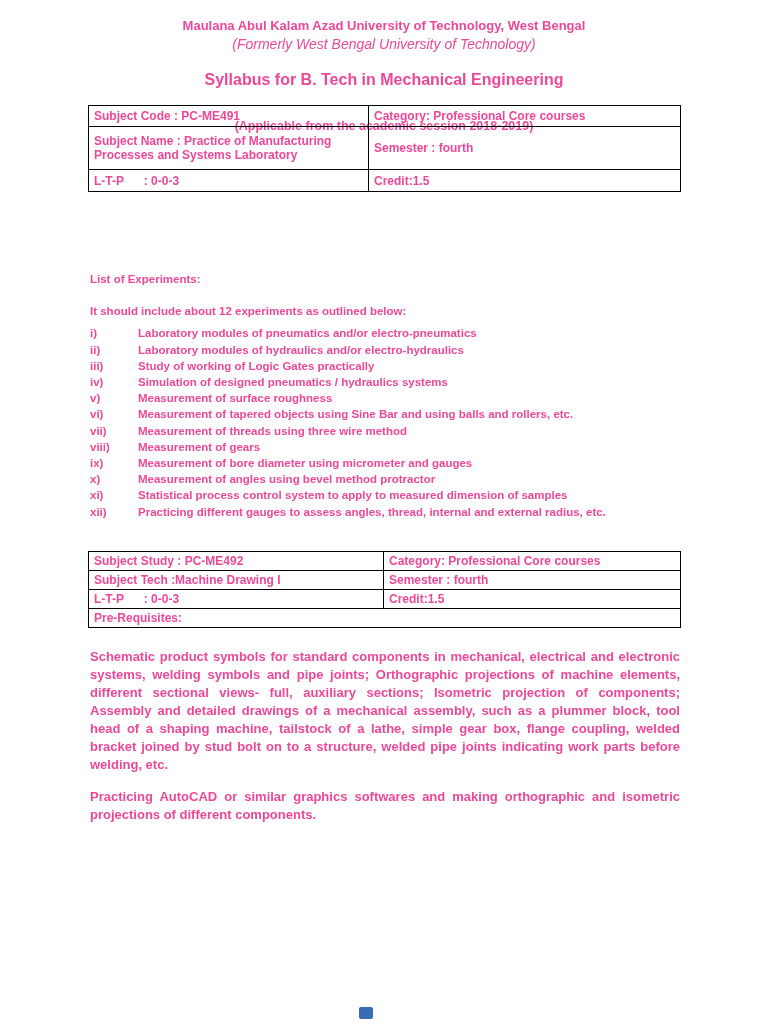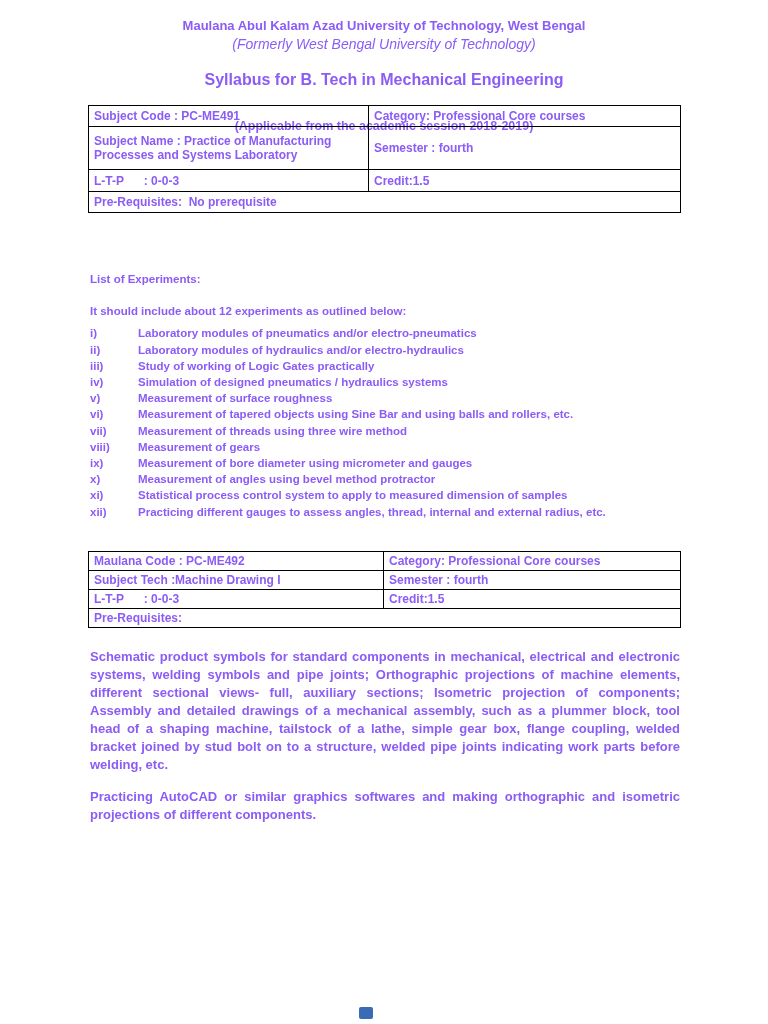--- a/index.html
+++ b/index.html
@@ -1,19 +1,19 @@
 <!DOCTYPE html>
 <html><head>
 <meta charset="utf-8">
 <style>
   * { margin:0; padding:0; box-sizing:border-box; }
   html, body { background:#ffffff; }
   .page {
     position:relative; width:768px; height:1024px; margin:0 auto;
-    background:#ffffff; color:#8b5cf6;
+    background:#ffffff; color:#ec4899;
     font-family:"Liberation Sans", sans-serif;
     overflow:hidden;
   }
   .header { position:absolute; top:18px; left:0; width:100%; text-align:center; }
   .h1 { font-size:13px; font-weight:bold; margin-bottom:3px; }
   .h2 { font-size:14px; font-style:italic; margin-bottom:19px; }
   .h3 { font-size:16px; font-weight:bold; margin-bottom:3px; }
   .h4 { font-size:12.5px; font-weight:bold;margin-top:30px; }
 
   table.course {
@@ -78,23 +78,20 @@
       <td>Category: Professional Core courses</td>
     </tr>
     <tr>
       <td>Subject Name : Practice of Manufacturing Processes and Systems Laboratory</td>
       <td>Semester : fourth</td>
     </tr>
     <tr>
       <td>L-T-P      : 0-0-3</td>
       <td>Credit:1.5</td>
     </tr>
-    <tr>
-      <td colspan="2">Pre-Requisites:  No prerequisite</td>
-    </tr>
   </tbody>
     </table>
 
   <div class="experiments">
     <div class="exp-title">List of Experiments:</div>
     <div class="exp-intro">It should include about 12 experiments as outlined below:</div>
     <div class="exp-list">
       <div class="exp-row">
         <span class="exp-num">i)</span>
         <span class="exp-text">Laboratory modules of pneumatics and/or electro-pneumatics</span>
@@ -146,21 +143,21 @@
     </div>
   </div>
 
   <table class="course t2">
     <colgroup>
         <col style="width:295px">
         <col style="width:297px">
       </colgroup>
     <tbody>
         <tr>
-      <td>Maulana Code : PC-ME492</td>
+      <td>Subject Study : PC-ME492</td>
       <td>Category: Professional Core courses</td>
     </tr>
     <tr>
       <td>Subject Tech :Machine Drawing I</td>
       <td>Semester : fourth</td>
     </tr>
     <tr>
       <td>L-T-P      : 0-0-3</td>
       <td>Credit:1.5</td>
     </tr>

